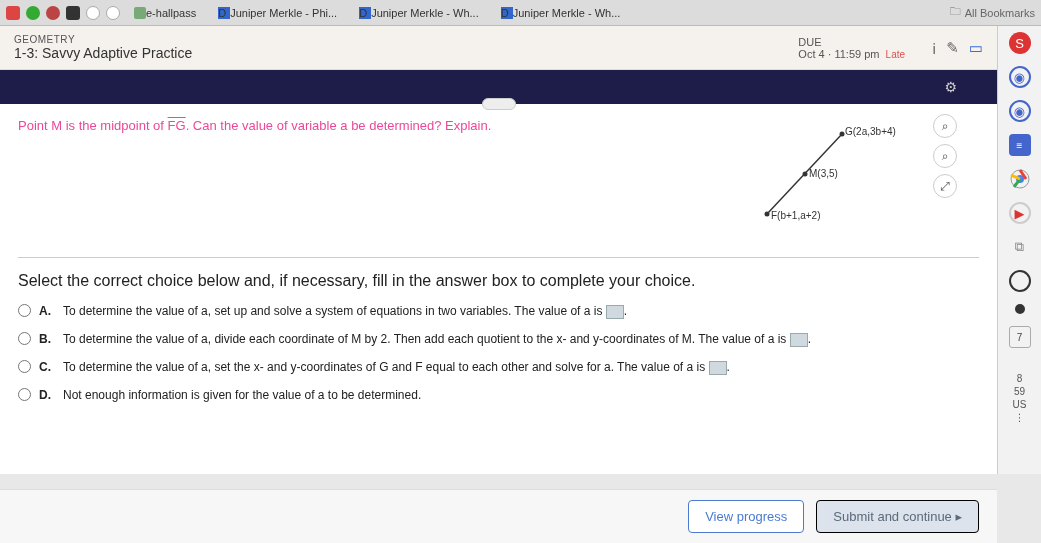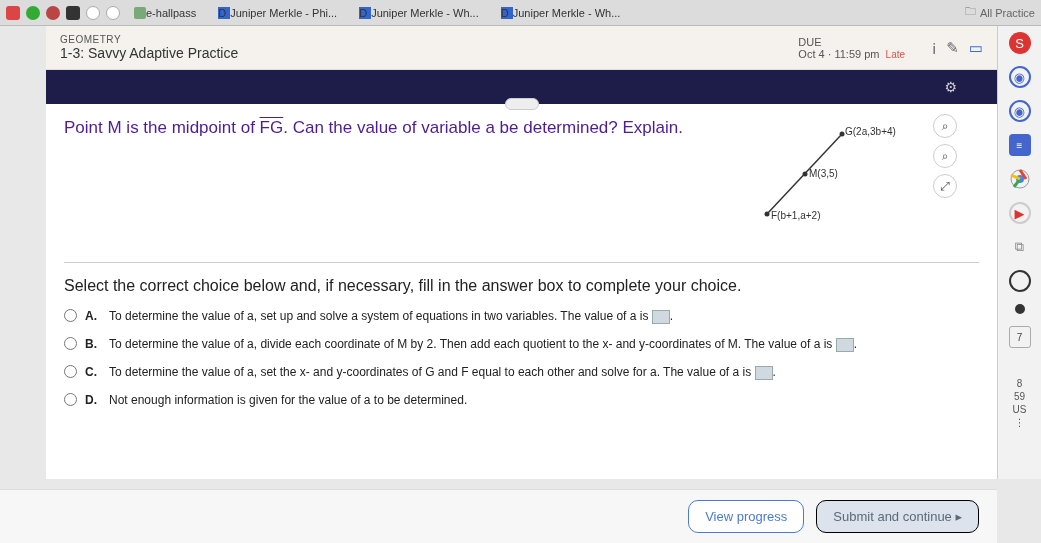--- a/index.html
+++ b/index.html
@@ -4,58 +4,58 @@
 <style>
   * { box-sizing: border-box; margin: 0; padding: 0; font-family: Arial, sans-serif; }
   body { background: #e8e8e8; width: 1041px; height: 543px; overflow: hidden; position: relative; }
   
   .browser-tabs { height: 26px; background: #dcdcdc; display: flex; align-items: center; padding: 0 6px; gap: 6px; font-size: 11px; border-bottom: 1px solid #bbb; }
   .tab-icon { width: 14px; height: 14px; border-radius: 3px; display: inline-block; }
   .tab { display: flex; align-items: center; gap: 0; padding: 2px 8px; color: #333; }
   .tab .fav { width: 12px; height: 12px; display: inline-block; }
   .bookmarks { margin-left: auto; display: flex; align-items: center; gap: 4px; color: #666; font-size: 11px; }
   
-  .content-wrap { display: flex; margin-left: 46px; }
+  .content-wrap { display: flex; }
   .main { flex: 1; }
   .right-rail { width: 44px; background: #f2f2f2; border-left: 1px solid #ccc; display: flex; flex-direction: column; align-items: center; padding-top: 6px; gap: 12px; font-size: 11px; color: #444; }
   .rail-ic { width: 22px; height: 22px; border-radius: 50%; display: flex; align-items: center; justify-content: center; font-size: 13px; }
   
   .assign-header { background: #f5f2ee; padding: 8px 14px; display: flex; align-items: center; border-bottom: 1px solid #ddd; }
   .assign-left { flex: 1; }
   .subject { font-size: 10px; color: #555; letter-spacing: .5px; }
   .assign-title { font-size: 14px; color: #333; }
   .assign-right { text-align: left; font-size: 11px; color: #555; margin-right: 14px; min-width: 120px; }
   .late { color: #d9534f; font-size: 10px; }
   .hdr-icons { display: flex; gap: 10px; align-items: center; color: #666; font-size: 15px; }
   
   .dark-bar { background: #1e1d4a; height: 34px; display: flex; align-items: center; justify-content: flex-end; padding: 0 40px; }
   .gear { color: #ccc; font-size: 14px; }
   
   .question-area { background: #fff; margin: 0; padding: 14px 18px 10px 18px; position: relative; }
-  .prompt { font-size: 17px; color: #4c1d95; margin-bottom: 8px; }
+  .prompt { font-size: 13px; color: #ec4899; margin-bottom: 8px; }
   .overline { text-decoration: overline; }
   
   .diagram { position: absolute; right: 100px; top: 20px; width: 150px; height: 110px; font-size: 10px; color: #333; }
   .diagram svg { position: absolute; top: 0; left: 0; }
   .dlabel { position: absolute; white-space: nowrap; }
   
   .q-tools { position: absolute; right: 40px; top: 10px; display: flex; flex-direction: column; gap: 6px; }
   .q-tool { width: 24px; height: 24px; border: 1px solid #ccc; border-radius: 50%; background: #fff; display: flex; align-items: center; justify-content: center; font-size: 12px; color: #555; }
   
   .divider { border: none; border-top: 1px solid #ccc; margin: 6px 0 14px 0; position: relative; }
   .grip { position: absolute; left: 50%; top: -6px; transform: translateX(-50%); width: 34px; height: 12px; background: #eee; border: 1px solid #ccc; border-radius: 6px; }
   
   .instruct { font-size: 16px; color: #222; margin-bottom: 12px; }
   .choice { display: flex; align-items: flex-start; gap: 8px; font-size: 12px; color: #222; margin: 10px 0; line-height: 1.5; }
   .choice input { margin-top: 2px; }
   .letter { font-weight: bold; min-width: 16px; }
   .blank { display: inline-block; width: 18px; height: 14px; background: #d0d8e0; border: 1px solid #9aa; vertical-align: middle; }
   
   .footer { position: fixed; bottom: 0; left: 0; right: 44px; background: #f7f7f7; border-top: 1px solid #ddd; padding: 10px 18px; display: flex; justify-content: flex-end; gap: 12px; }
-  .btn { padding: 8px 16px; font-size: 13px; border-radius: 10px; cursor: pointer; }
+  .btn { padding: 8px 16px; font-size: 13px; border-radius: 4px; cursor: pointer; }
   .btn-outline { background: #fff; border: 1px solid #4a7bd0; color: #4a7bd0; }
   .btn-solid { background: #dce3ec; border: 1px solid #000000; color: #5a6a7a; }
   
   .right-stats { font-size: 10px; text-align: center; line-height: 1.3; color: #555; margin-top: auto; margin-bottom: 50px; }
 </style>
 </head>
 <body>
 
 <div class="browser-tabs">
   <span class="tab-icon" style="background:#d44"></span>
@@ -75,21 +75,21 @@
   <span class="tab">
       <span class="fav" style="background:#36c">D</span>
       <span>Juniper Merkle - Wh...</span>
     </span>
   <span class="tab">
       <span class="fav" style="background:#36c">D</span>
       <span>Juniper Merkle - Wh...</span>
     </span>
   <div class="bookmarks">
     <span>🗀</span>
-    <span>All Practice</span>
+    <span>All Bookmarks</span>
   </div>
 </div>
 
 <div class="content-wrap">
   <div class="main">
 
     <div class="assign-header">
       <div class="assign-left">
         <div class="subject">GEOMETRY</div>
         <div class="assign-title">1-3: Savvy Adaptive Practice</div>

